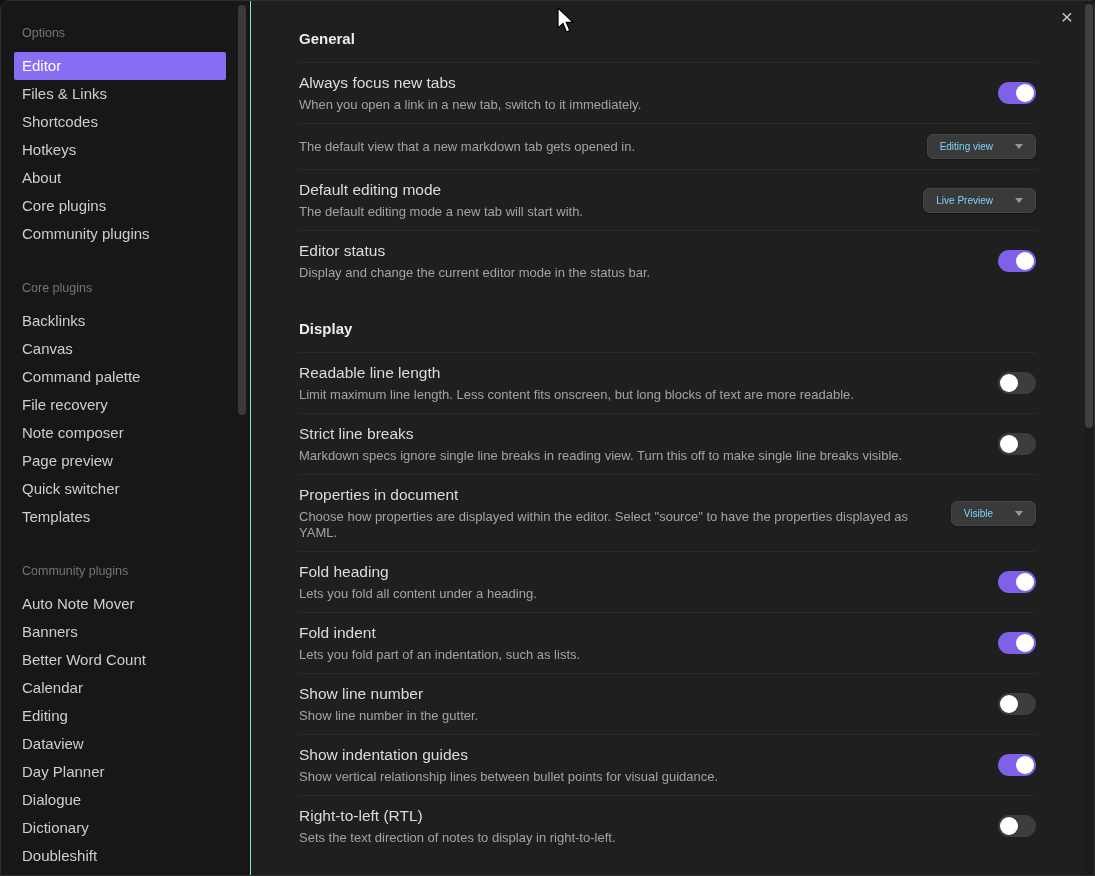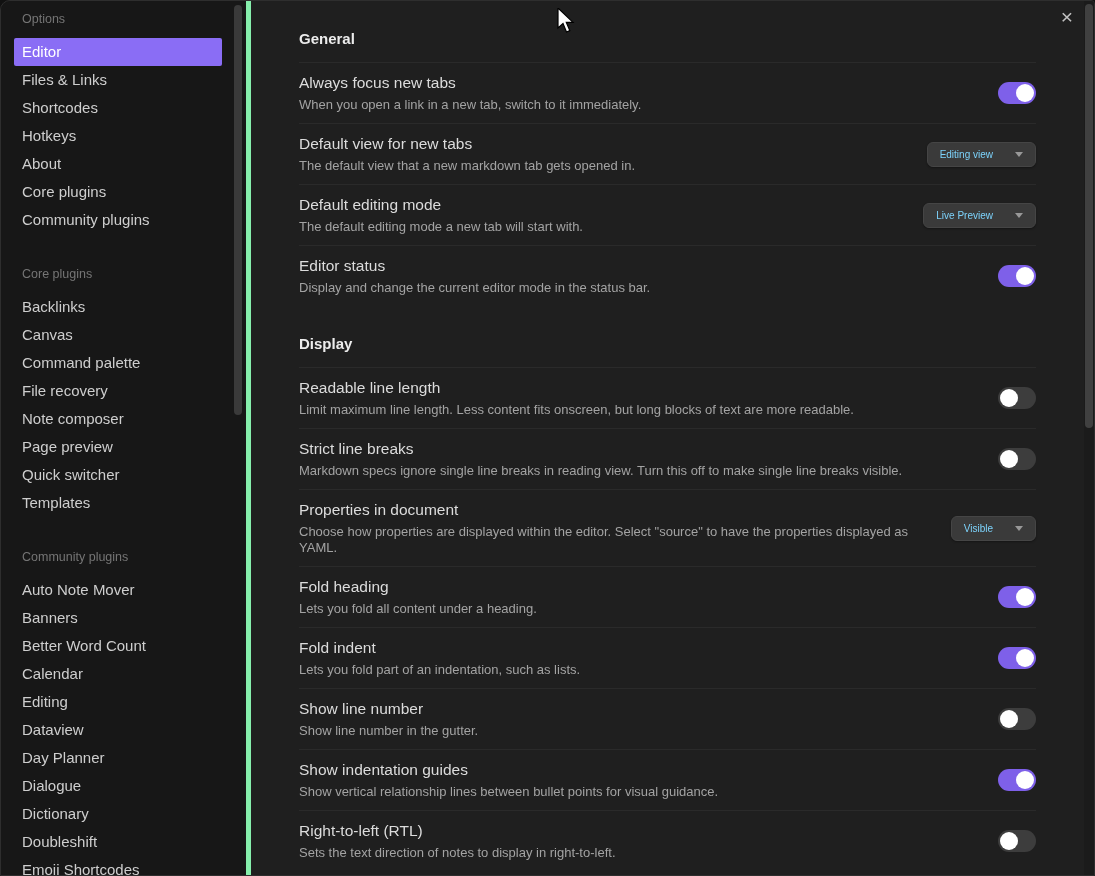--- a/index.html
+++ b/index.html
@@ -12,21 +12,21 @@
     background:#111; font-family:"Liberation Sans", sans-serif;
     position:relative;
   }
   .modal{
     display:flex; width:1095px; height:876px; background:var(--main-bg);
     border:1px solid #2e2e2e; border-radius:10px 4px 0 0; overflow:hidden; position:relative;
   }
   
   .sidebar{
     width:250px; flex-shrink:0; background:var(--sidebar-bg); position:relative;
-    padding-top:12px; border-right:5px solid #86efac; overflow:hidden; height:100%;
+    padding-top:26px; border-right:1px solid #86efac; overflow:hidden; height:100%;
   }
   .nav-group + .nav-group{ margin-top:34px; }
   .nav-heading{
     padding:0 21px; font-size:12.5px; color:#757575; margin-bottom:12px; line-height:13px;
     white-space:nowrap;
   }
   .nav-item{
     margin:0 24px 0 13px; padding:0 8px; height:28px; line-height:28px;
     font-size:15px; color:#cecece; border-radius:2px; white-space:nowrap; cursor:default;
   }
@@ -141,21 +141,20 @@
             <div>
               <div class="setting-name">Always focus new tabs</div>
               <div class="setting-desc">When you open a link in a new tab, switch to it immediately.</div>
             </div>
             <div class="toggle on" role="switch" aria-checked="true">
               <div class="knob"></div>
             </div>
           </div>
           <div class="setting-row">
             <div>
-              <div class="setting-name">Default view for new tabs</div>
               <div class="setting-desc">The default view that a new markdown tab gets opened in.</div>
             </div>
             <div class="dropdown">
               <span>Editing view</span>
               <span class="caret"></span>
             </div>
           </div>
           <div class="setting-row">
             <div>
               <div class="setting-name">Default editing mode</div>

